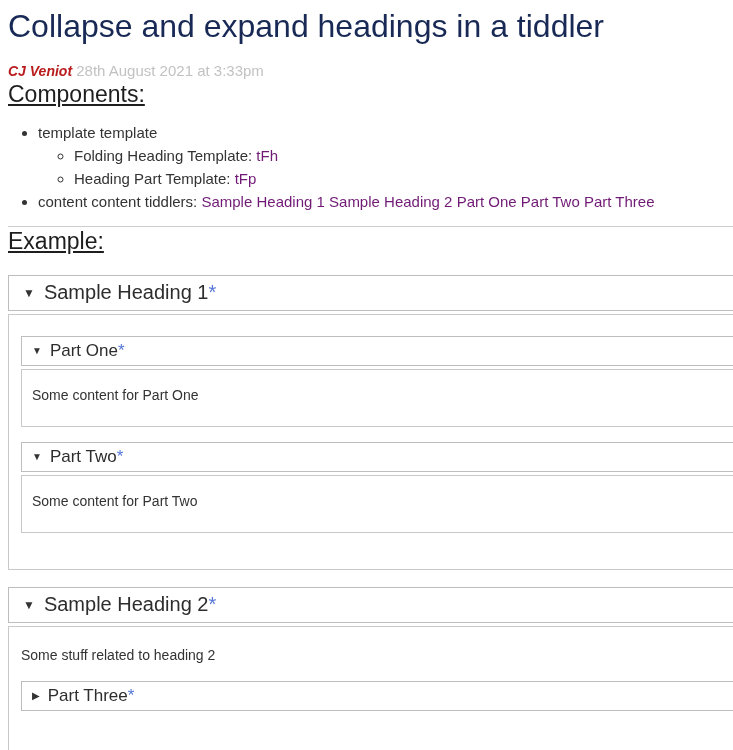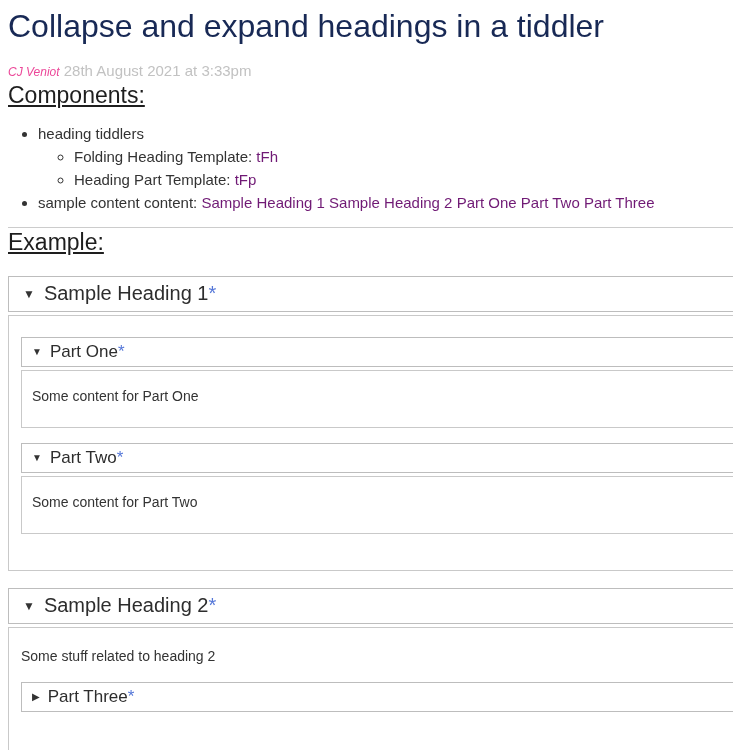--- a/index.html
+++ b/index.html
@@ -13,22 +13,22 @@
   .page { width: 748px; padding-left: 8px; }
 
   
   .tiddler-title {
     margin: 6px 0 0 0;
     font-size: 32px; line-height: 40px; font-weight: 400;
     color: #182955;
   }
   .subtitle { margin-top: 16px; font-size: 15px; line-height: 18px; }
   .subtitle .author {
-    color: #ec4899; font-size: 12px;
-    font-style: italic; font-weight: 400; text-decoration: none;
+    color: #b91c1c; font-size: 14px;
+    font-style: italic; font-weight: 700; text-decoration: none;
   }
   .subtitle .date { color: #c2c2c2; }
 
   
   h2.section-heading {
     margin: 0; font-size: 23px; line-height: 28px; font-weight: 400;
     color: #1e1e1e; text-decoration: underline;
   }
   .components-heading { margin-top: 21px; }
   .example-heading { margin-top: 13px; }
@@ -90,34 +90,34 @@
 
   <div class="subtitle">
     <a class="author" href="#">CJ Veniot</a>
     <span class="date">28th August 2021 at 3:33pm</span>
   </div>
 
   <h2 class="section-heading components-heading">Components:</h2>
 
   <ul class="components-list">
     <li>
-      <span>heading tiddlers</span>
+      <span>template template</span>
       <ul>
         <li>
           <span>Folding Heading Template: </span>
           <a class="wiki-link" href="#">tFh</a>
         </li>
         <li>
           <span>Heading Part Template: </span>
           <a class="wiki-link" href="#">tFp</a>
         </li>
       </ul>
     </li>
     <li>
-      <span>sample content content: </span>
+      <span>content content tiddlers: </span>
       <a class="wiki-link" href="#">Sample Heading 1</a>
       <a class="wiki-link" href="#">Sample Heading 2</a>
       <a class="wiki-link" href="#">Part One</a>
       <a class="wiki-link" href="#">Part Two</a>
       <a class="wiki-link" href="#">Part Three</a>
     </li>
   </ul>
 
   <hr class="divider">
 

